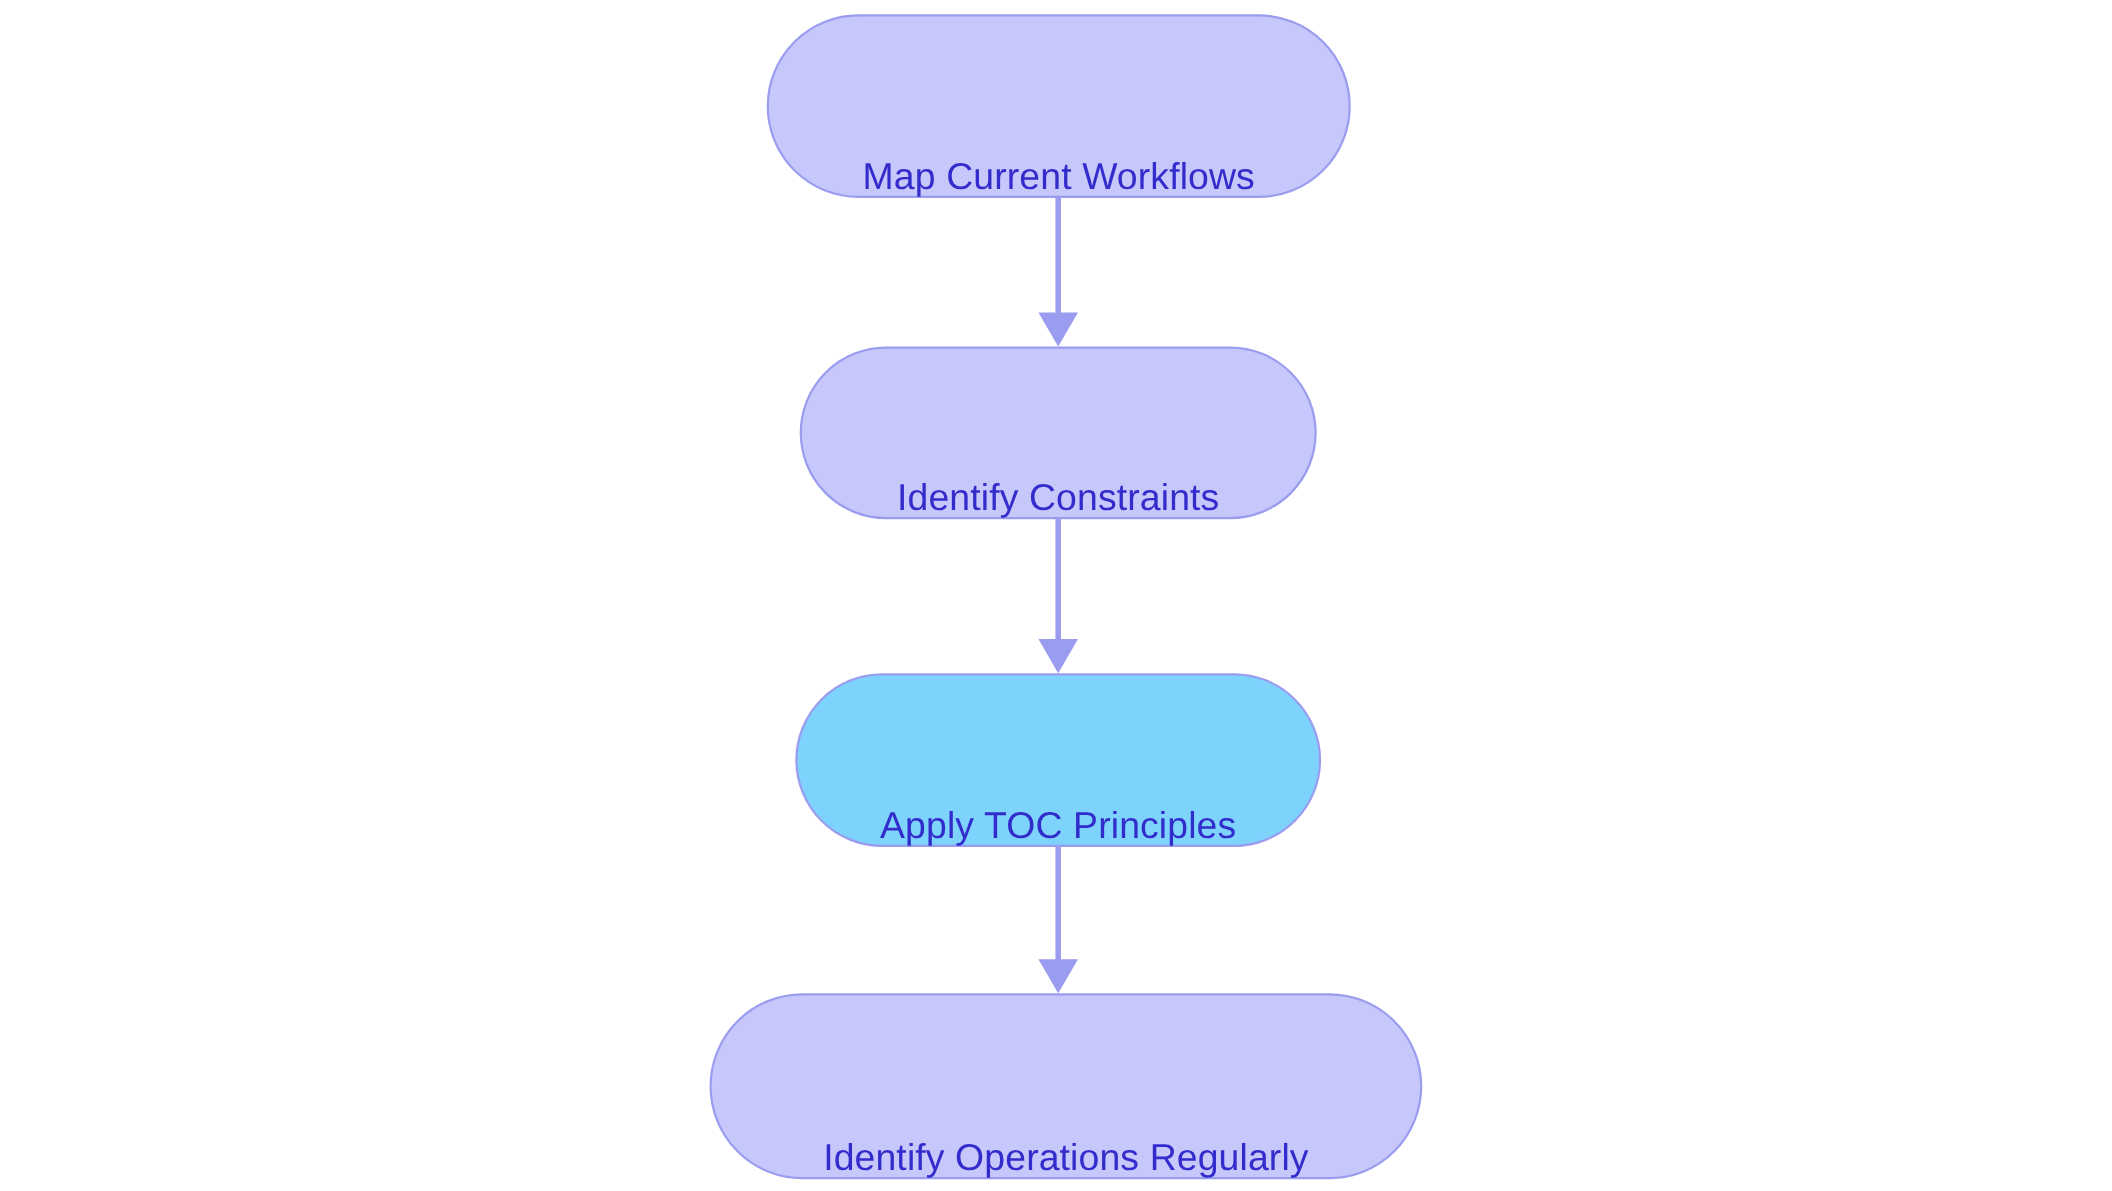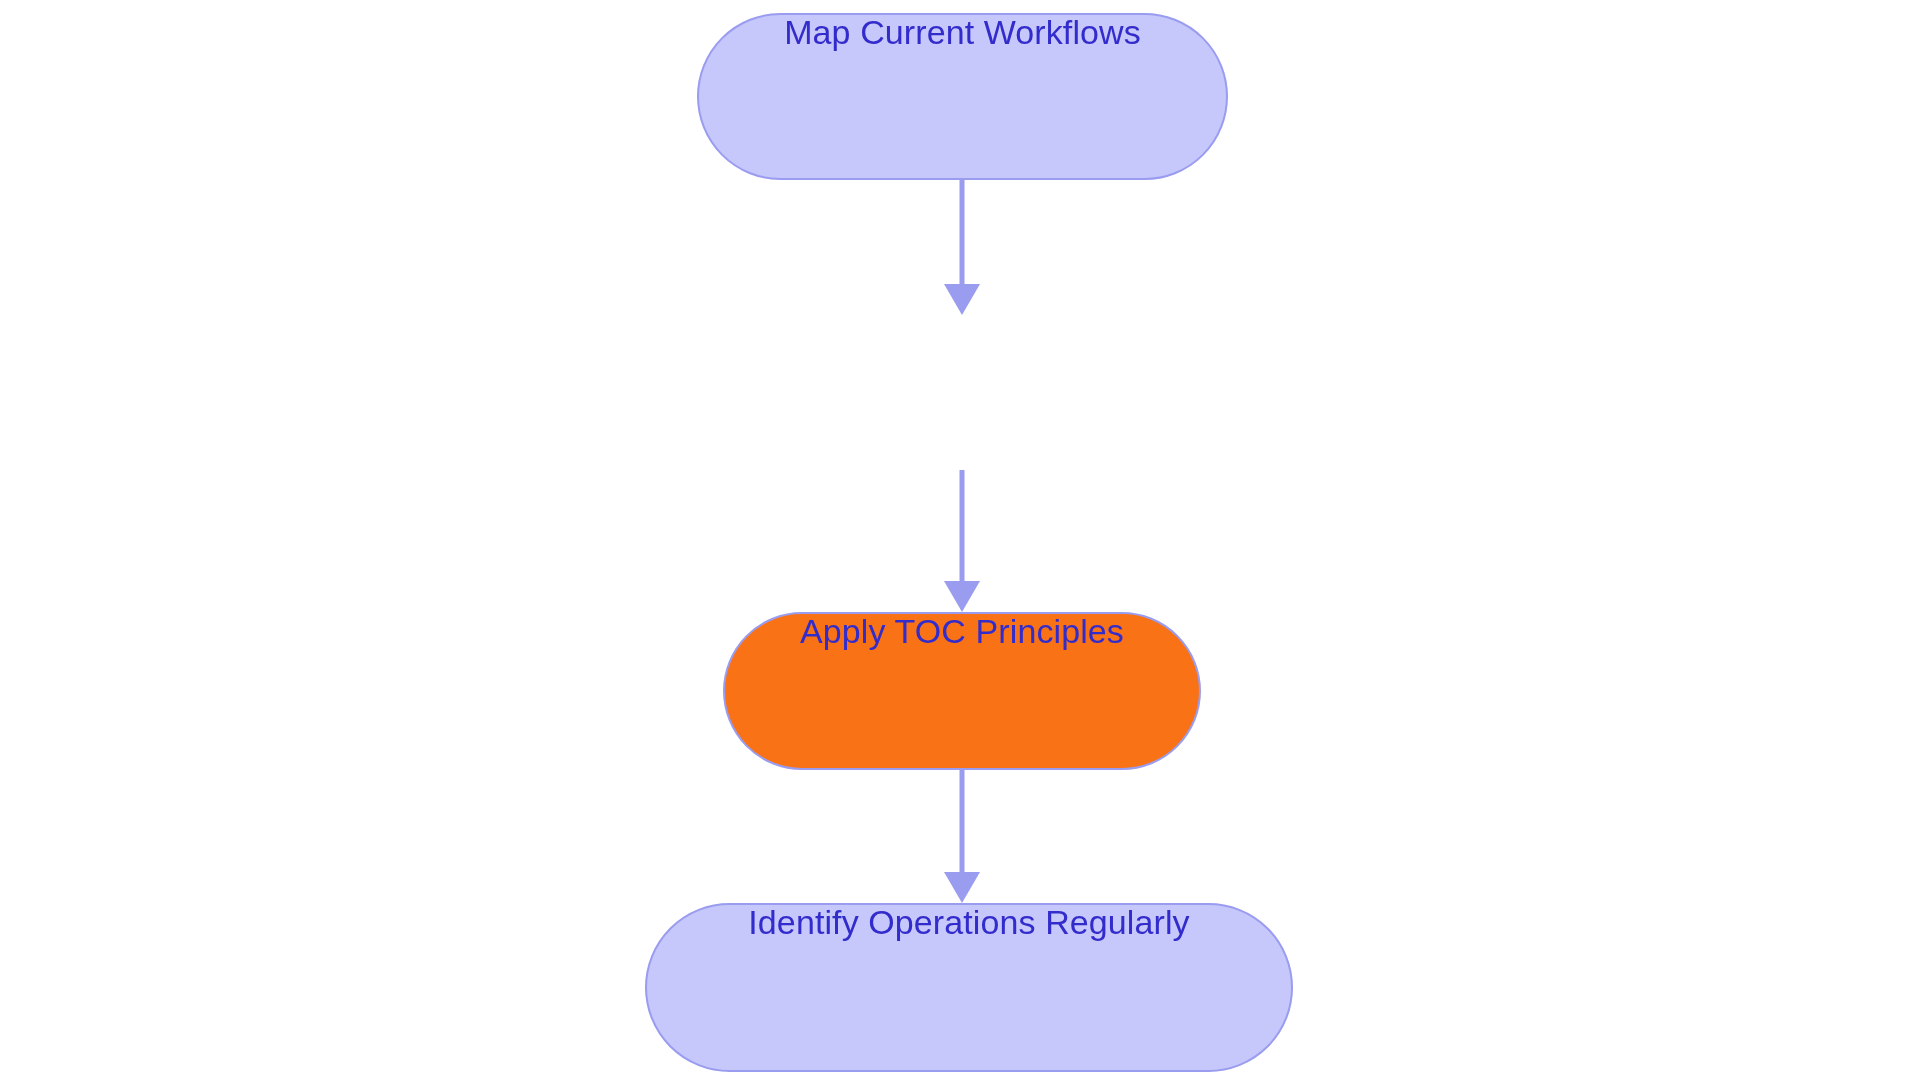--- a/index.html
+++ b/index.html
@@ -20,21 +20,21 @@
     width: 1920px;
     height: 1083px;
     background: #ffffff;
   }
 
   
   .node {
     position: absolute;
     box-sizing: border-box;
     display: flex;
-    align-items: flex-start;
+    align-items: flex-end;
     justify-content: center;
     background: #c6c7fa;
     border: 2px solid #9a9cf0;
     border-radius: 999px;
     z-index: 2;
   }
   .node-label {
     color: #332ccc;
     font-size: 34px;
     font-weight: 400;
@@ -90,29 +90,32 @@
     <span class="node-label" style="color: rgb(51, 44, 204);">Map Current Workflows</span>
   </div>
 
   <div class="edge" id="edge-1">
     <svg width="80" height="140" viewBox="0 0 80 140" xmlns="http://www.w3.org/2000/svg">
       <line x1="40" y1="0" x2="40" y2="108" stroke="#9a9cf0" stroke-width="5"></line>
       <polygon points="22,106 58,106 40,137" fill="#9a9cf0"></polygon>
     </svg>
   </div>
 
+  <div class="node" id="node-2" style="background: rgb(198, 199, 250); border-color: rgb(154, 156, 240);">
+    <span class="node-label" style="color: rgb(51, 44, 204);">Identify Constraints</span>
+  </div>
 
   <div class="edge" id="edge-2">
     <svg width="80" height="145" viewBox="0 0 80 145" xmlns="http://www.w3.org/2000/svg">
       <line x1="40" y1="0" x2="40" y2="113" stroke="#9a9cf0" stroke-width="5"></line>
       <polygon points="22,111 58,111 40,142" fill="#9a9cf0"></polygon>
     </svg>
   </div>
 
-  <div class="node" id="node-3" style="background: #f97316; border-color: rgb(154, 156, 240);">
+  <div class="node" id="node-3" style="background: #7dd3fc; border-color: rgb(154, 156, 240);">
     <span class="node-label" style="color: rgb(51, 44, 204);">Apply TOC Principles</span>
   </div>
 
   <div class="edge" id="edge-3">
     <svg width="80" height="138" viewBox="0 0 80 138" xmlns="http://www.w3.org/2000/svg">
       <line x1="40" y1="0" x2="40" y2="106" stroke="#9a9cf0" stroke-width="5"></line>
       <polygon points="22,104 58,104 40,135" fill="#9a9cf0"></polygon>
     </svg>
   </div>
 

